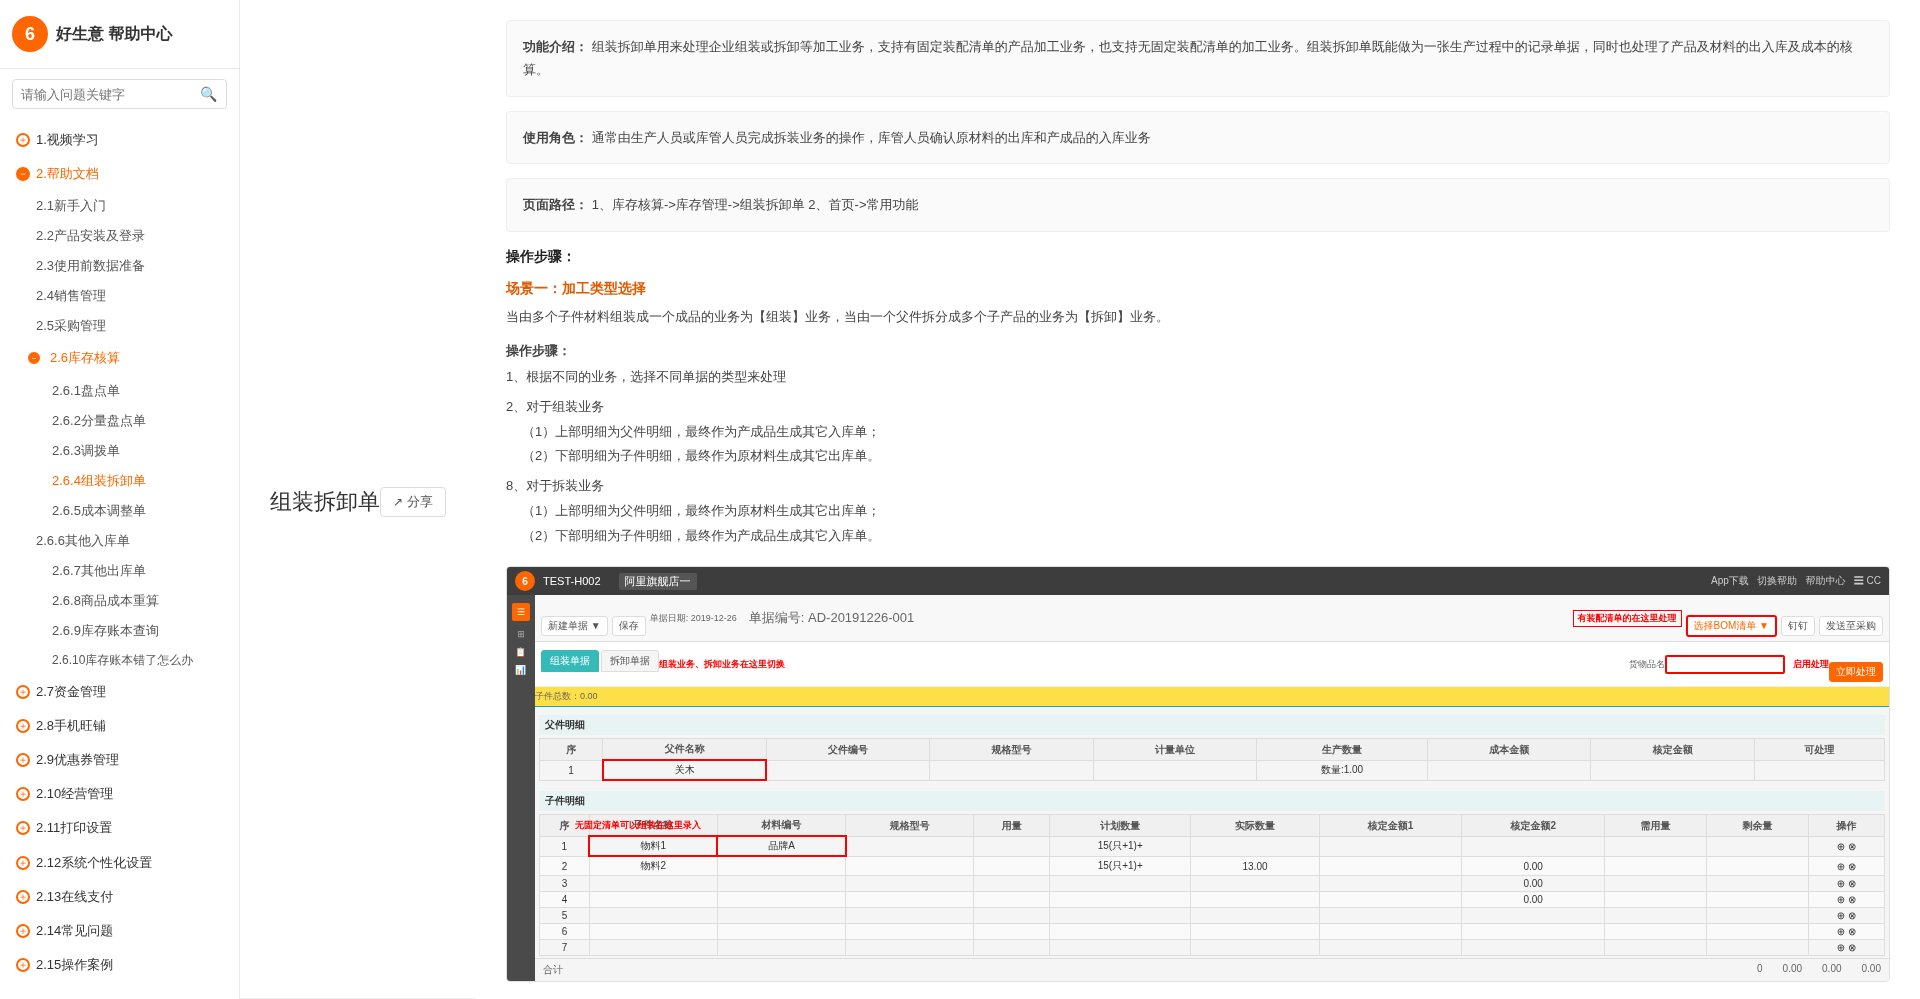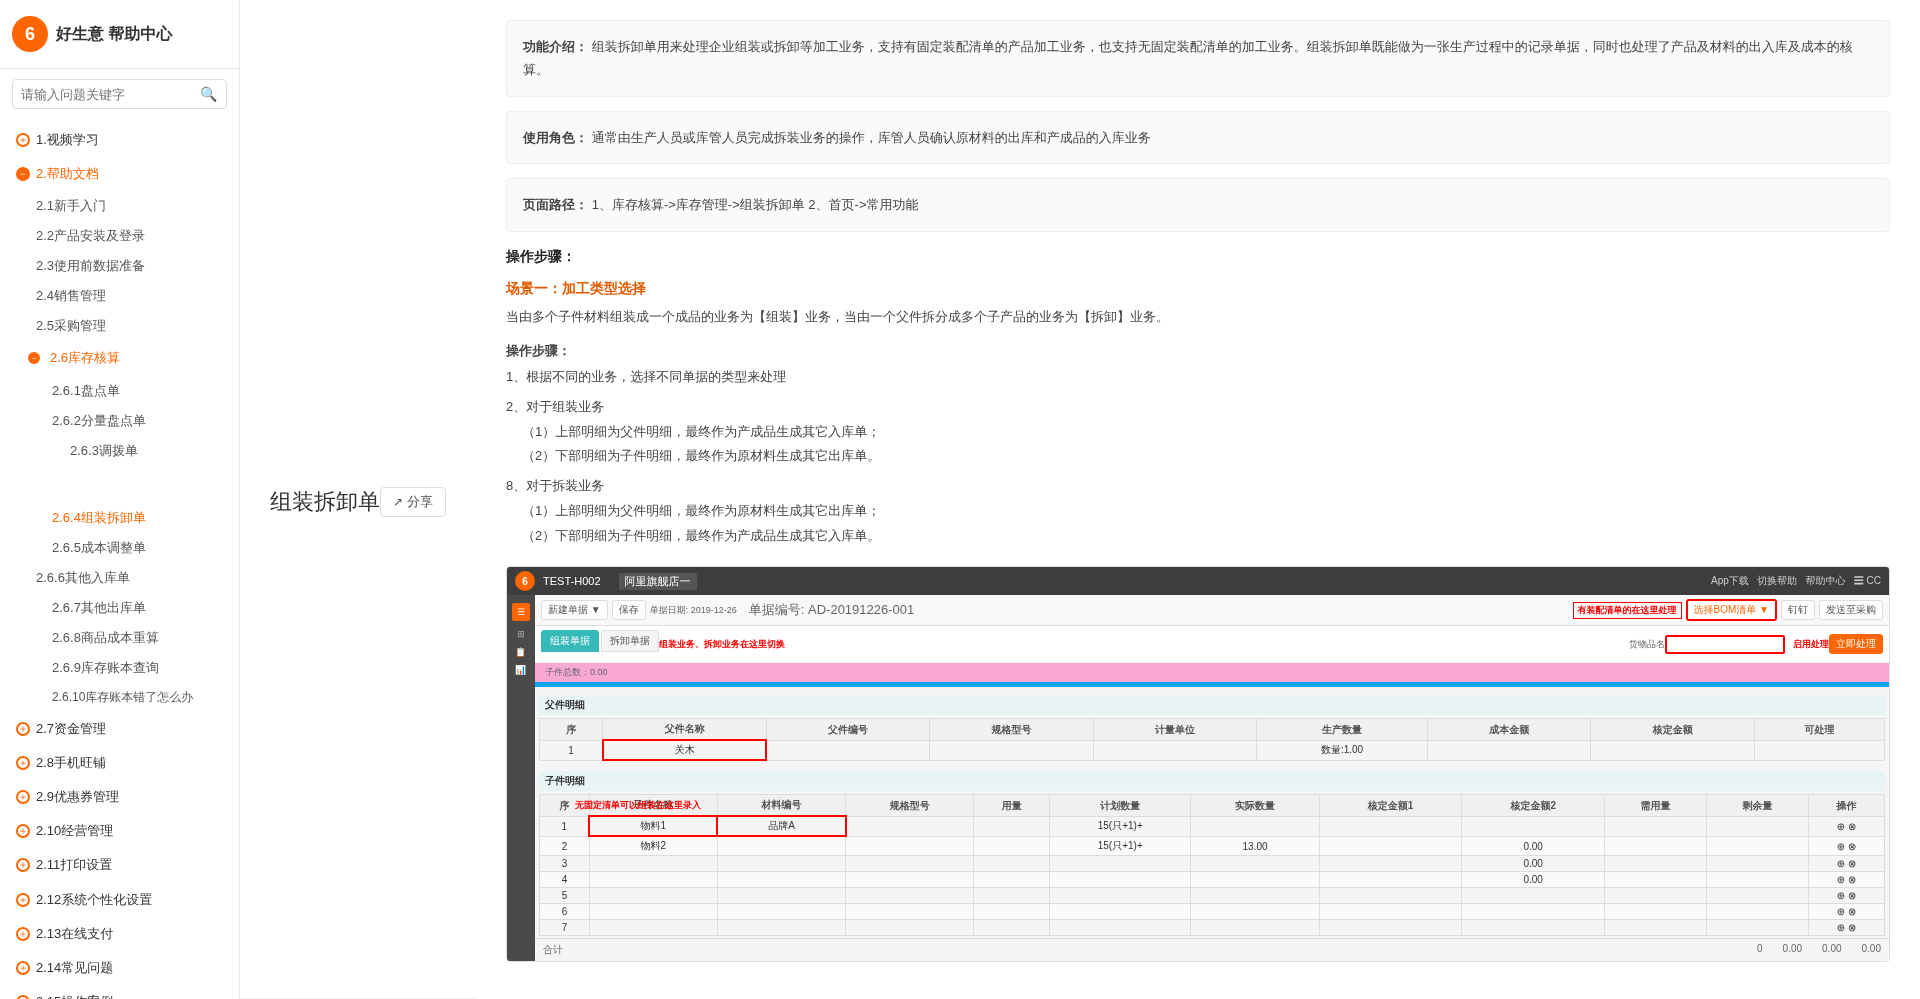--- a/index.html
+++ b/index.html
@@ -98,21 +98,21 @@
     .nav-item .prefix-icon.plus {
       color: #f60;
       font-size: 10px;
     }
     .nav-sub-item {
       padding: 6px 16px 6px 36px;
       cursor: pointer;
       color: #555;
       font-size: 13px;
     }
-    .nav-sub-item.active { color: #f60; margin-top: 37px; }
+    .nav-sub-item.active { color: #f60; }
 
     
     .main {
       flex: 1;
       display: flex;
       flex-direction: row;
       overflow: hidden;
       background: #fff;
       justify-content: center;
     }
@@ -208,20 +208,21 @@
       display: flex; align-items: center; justify-content: center;
       color: white; font-weight: bold; font-size: 10px;
     }
     .mock-btn {
       background: #fff;
       border: 1px solid #ddd;
       border-radius: 3px;
       padding: 2px 6px;
       font-size: 10px;
       color: #555;
+      margin-top: 16px;
     }
     .mock-btn.orange { background: #f60; color: white; border-color: #f60; }
     .mock-tabs {
       display: flex;
       gap: 2px;
       margin-bottom: 6px;
     }
     .mock-tab {
       padding: 3px 8px;
       font-size: 10px;
@@ -313,21 +314,21 @@
     <div class="nav-sub-item">2.3使用前数据准备</div>
     <div class="nav-sub-item">2.4销售管理</div>
     <div class="nav-sub-item">2.5采购管理</div>
 
     <div class="nav-item active" style="padding-left:28px;">
       <span class="prefix-icon minus" style="width:12px;height:12px;font-size:9px;">－</span>
       <span style="margin-left:4px;">2.6库存核算</span>
     </div>
     <div class="nav-sub-item" style="padding-left:52px;">2.6.1盘点单</div>
     <div class="nav-sub-item" style="padding-left:52px;">2.6.2分量盘点单</div>
-    <div class="nav-sub-item" style="padding-left:70px;">2.6.3调拨单</div>
+    <div class="nav-sub-item" style="padding-left:52px;">2.6.3调拨单</div>
     <div class="nav-sub-item active" style="padding-left:52px;color:#f60;">2.6.4组装拆卸单</div>
     <div class="nav-sub-item" style="padding-left:52px;">2.6.5成本调整单</div>
     <div class="nav-sub-item" style="">2.6.6其他入库单</div>
     <div class="nav-sub-item" style="padding-left:52px;">2.6.7其他出库单</div>
     <div class="nav-sub-item" style="padding-left:52px;">2.6.8商品成本重算</div>
     <div class="nav-sub-item" style="padding-left:52px;">2.6.9库存账本查询</div>
     <div class="nav-sub-item" style="padding-left:52px;font-size:12px;">2.6.10库存账本错了怎么办</div>
 
     <div class="nav-item">
       <span class="prefix-icon plus">＋</span>
@@ -448,21 +449,21 @@
                 <span class="mock-tab">拆卸单据</span>
               </div>
               <span style="color:red;font-size:9px;font-weight:bold;">组装业务、拆卸业务在这里切换</span>
               <span style="flex:1;"></span>
               <span style="font-size:9px;color:#666;">货物品名</span>
               <input class="mock-input highlighted" value="" style="width: 120px;">
               <span style="color:red;font-size:9px;font-weight:bold;margin-left:8px;">启用处理</span>
               <span class="mock-btn orange">立即处理</span>
             </div>
 
-            <div style="padding:3px 10px;background:#f9a8d4;font-size:9px;color:#666;border-bottom:5px solid #0ea5e9;">
+            <div style="padding:3px 0;background:#fde047;font-size:9px;color:#666;border-bottom:1px solid #0ea5e9;">
               子件总数：0.00
             </div>
 
             <div style="padding:2px 4px;">
               <div class="mock-section-title">父件明细</div>
               <table class="mock-table">
                 <thead>
                   <tr>
                     <th>序</th>
                     <th>父件名称</th>

